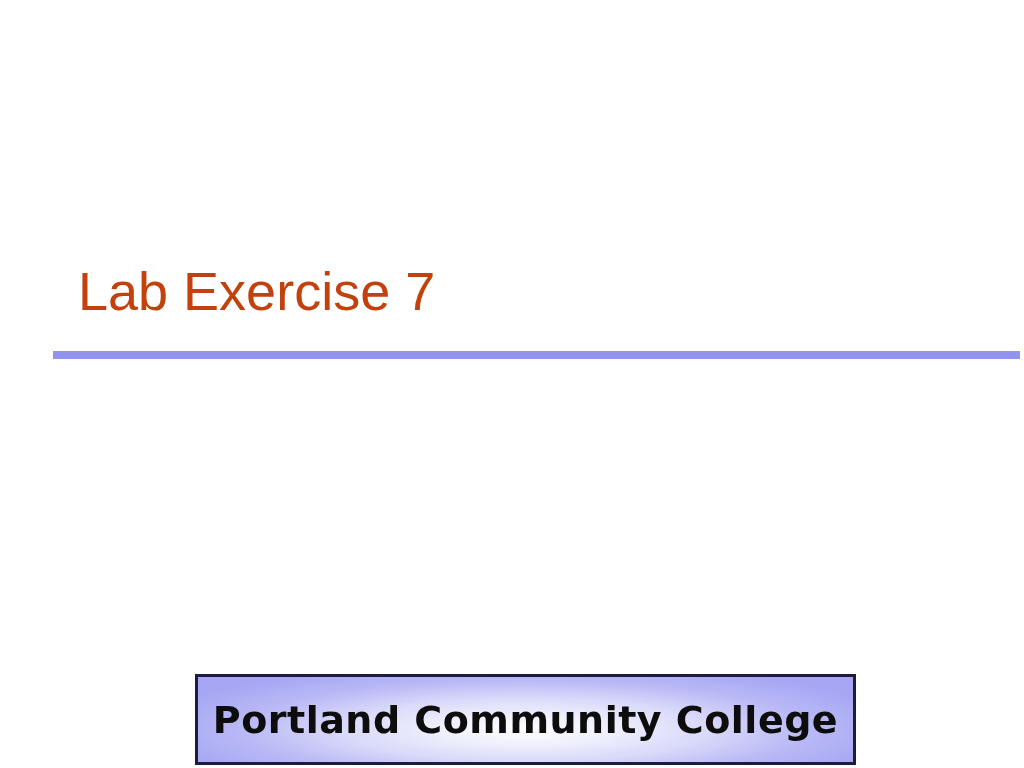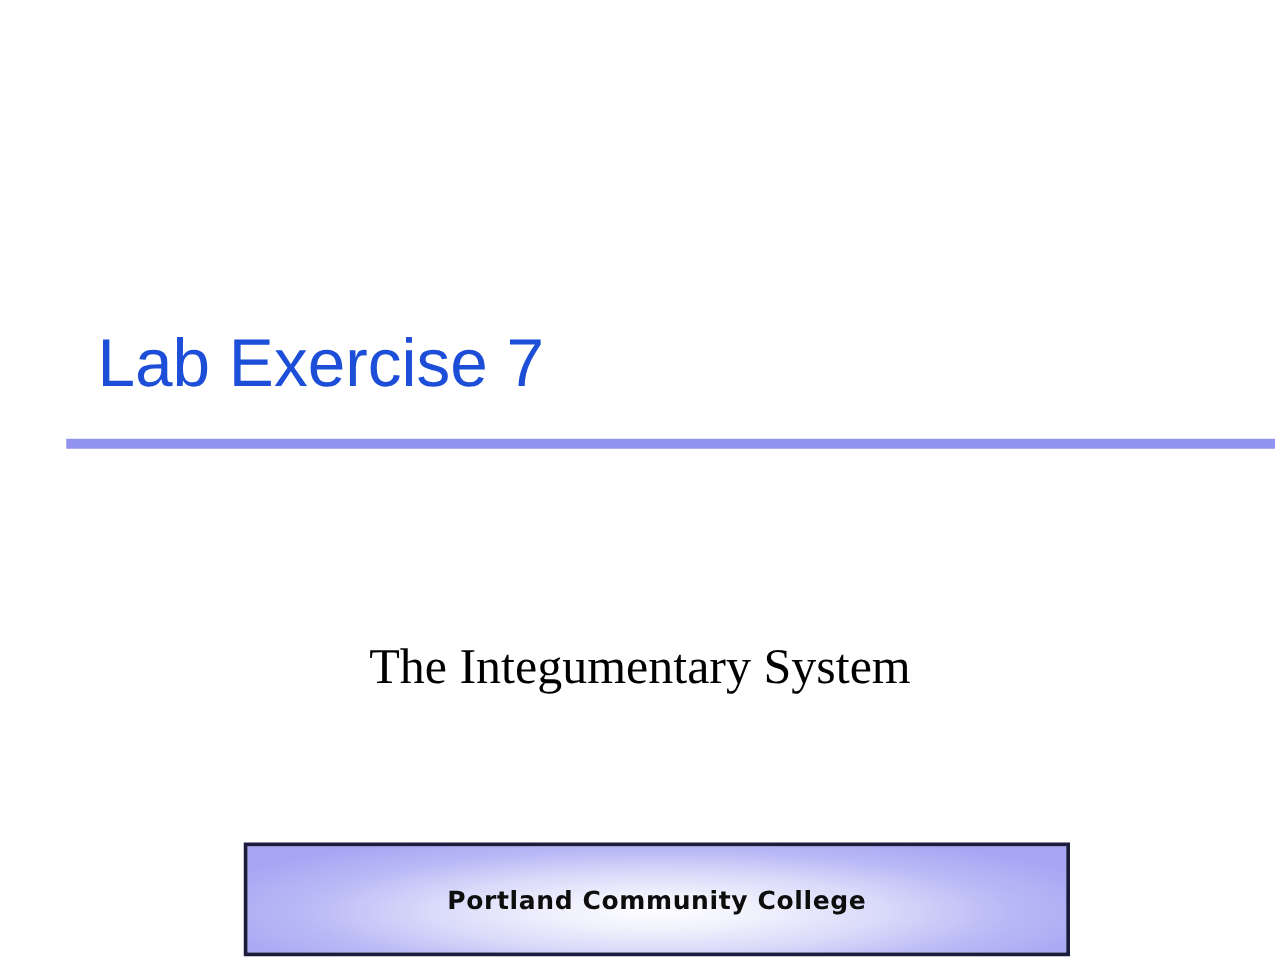--- a/index.html
+++ b/index.html
@@ -23,21 +23,21 @@
 
   
   .slide-title {
     position: absolute;
     left: 78px;
     top: 262px;
     font-family: "Liberation Sans", sans-serif;
     font-size: 54px;
     line-height: 58px;
     font-weight: 400;
-    color: #1d4ed8;
+    color: #c2410c;
     letter-spacing: 0px;
     white-space: nowrap;
   }
 
   
   .title-rule {
     position: absolute;
     left: 53px;
     top: 351px;
     width: 967px;
@@ -78,40 +78,39 @@
         #a6a6f4 100%);
     display: flex;
     flex-direction: column;
     align-items: center;
     justify-content: center;
     overflow: hidden;
   }
 
   .credit-line {
     font-family: "DejaVu Sans", sans-serif;
-    font-size: 20px;
+    font-size: 38px;
     line-height: 40px;
     font-weight: 700;
     color: #0d0d0d;
     letter-spacing: 0.5px;
     white-space: nowrap;
     text-align: left;
   }
   .credit-line.line-2 {
     letter-spacing: 1px;
   }
 </style>
 </head>
 <body>
 
 <div id="slide">
 
   <div class="slide-title">Lab Exercise 7</div>
 
   <div class="title-rule"></div>
 
-  <div class="slide-subtitle">The Integumentary System</div>
 
   <div class="credit-box">
     <div class="credit-line line-1">Portland Community College</div>
   </div>
 
 </div>
 
 </body></html>

